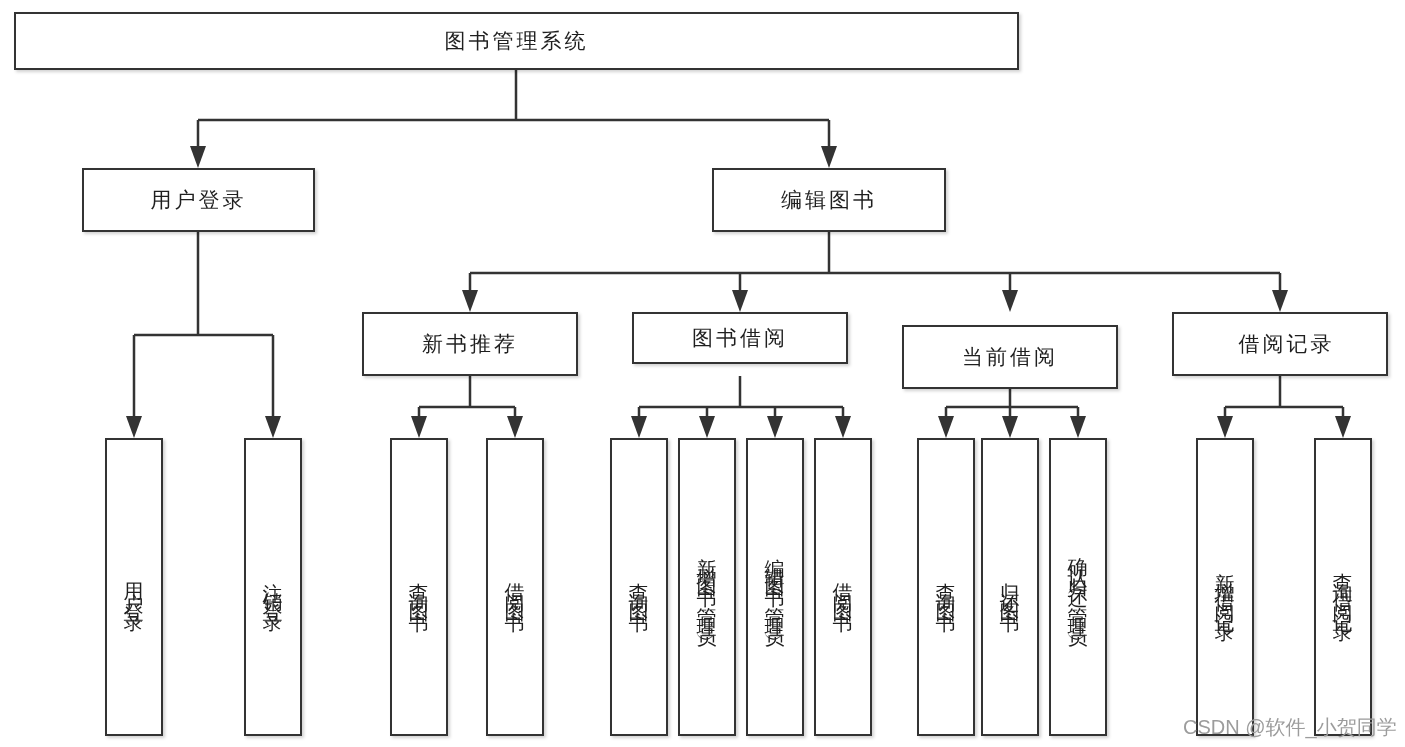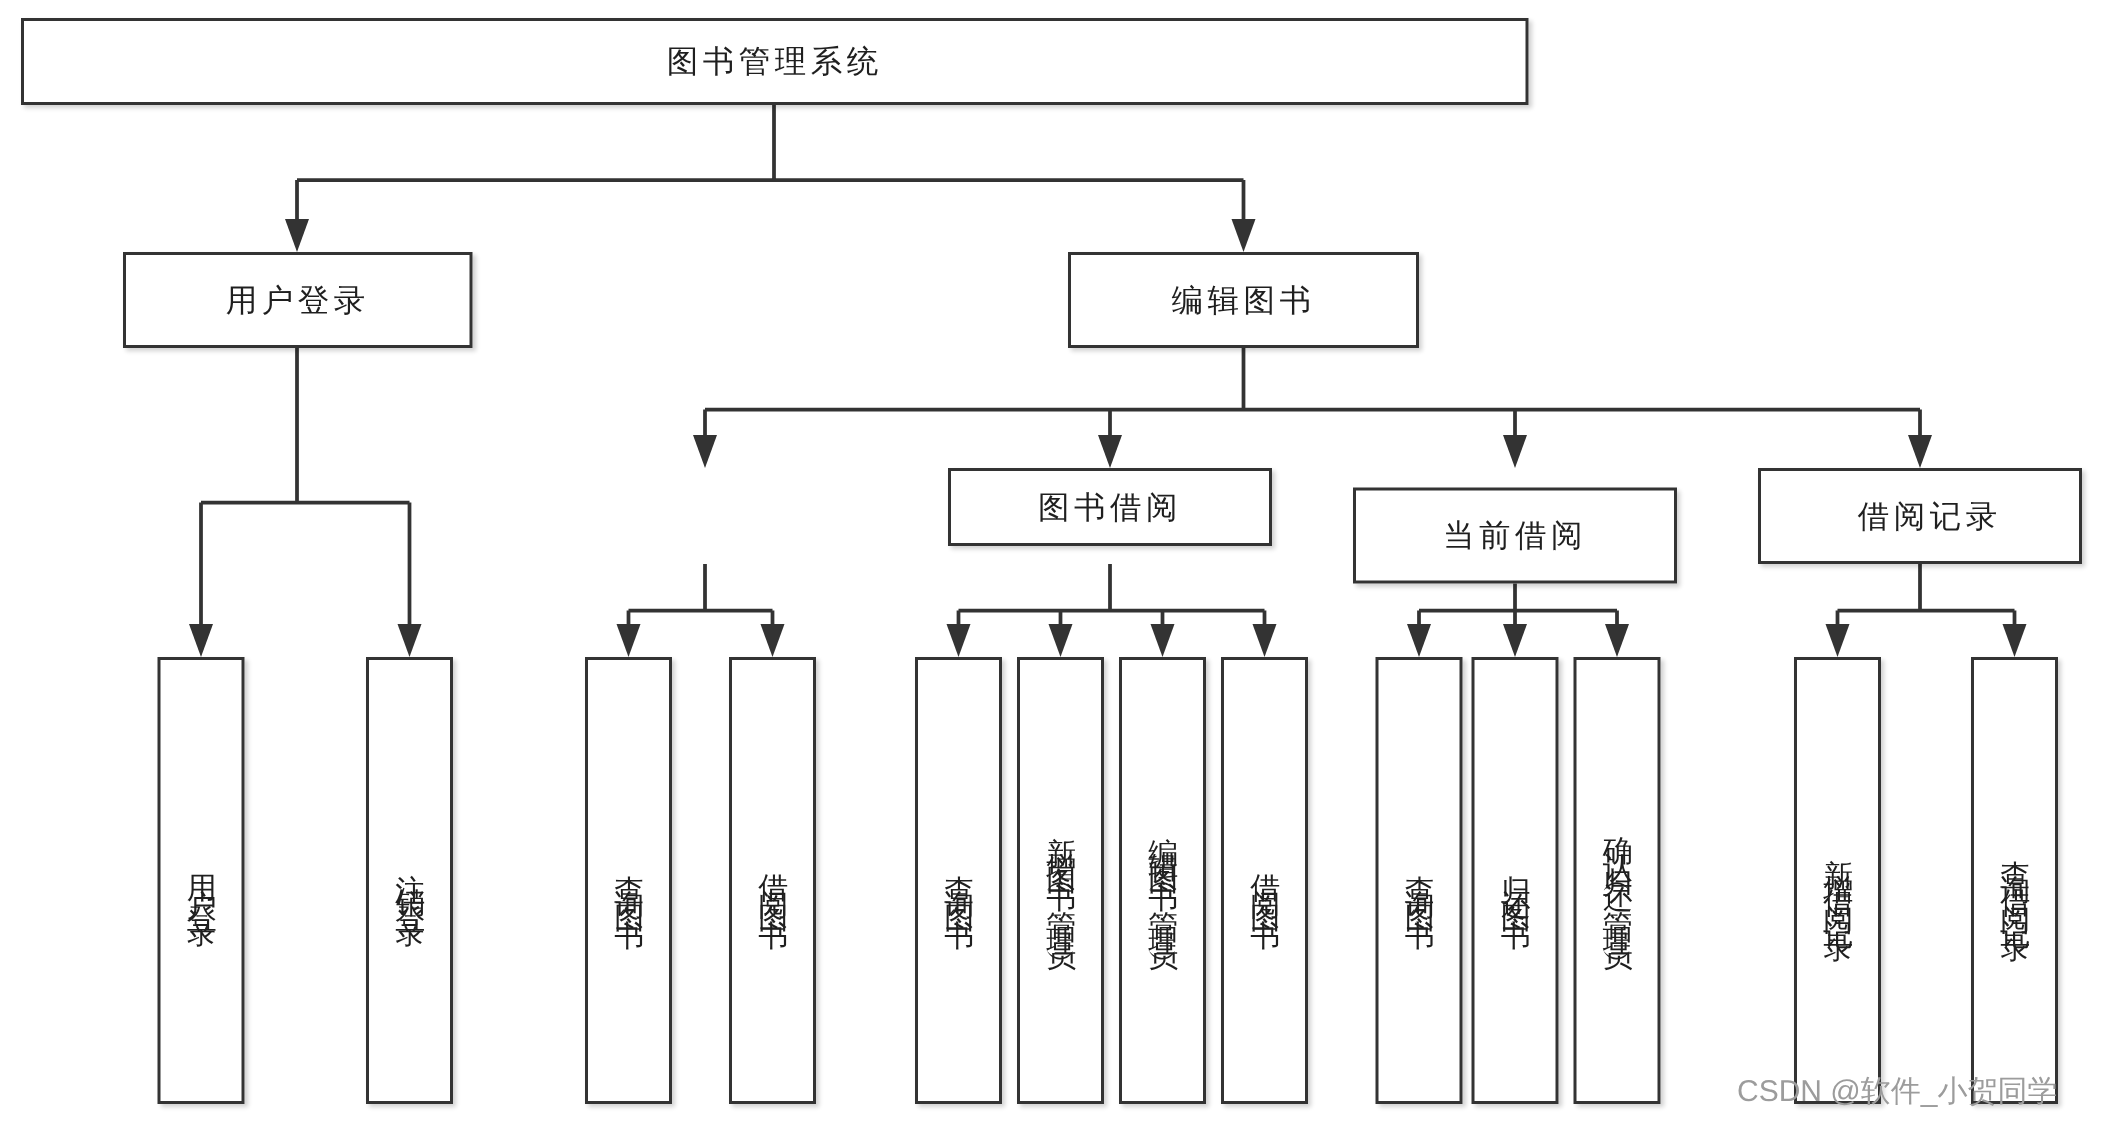--- a/index.html
+++ b/index.html
@@ -59,21 +59,21 @@
   .vnode .vtext {
     writing-mode: vertical-rl;
     text-orientation: mixed;
     letter-spacing: 10px;
     line-height: 1;
     max-height: 288px;
   }
 
   .watermark {
     position: absolute;
-    left: 1158px;
+    left: 1183px;
     top: 714px;
     font-size: 20px;
     color: var(--watermark);
     white-space: nowrap;
     z-index: 5;
   }
 </style>
 </head>
 <body>
 
@@ -127,20 +127,21 @@
       <polygon points="1217,416 1233,416 1225,438"></polygon>
       <polygon points="1335,416 1351,416 1343,438"></polygon>
     </g>
   </svg>
 
   <div class="node hnode" style="left:14px; top:12px; width:1005px; height:58px;">图书管理系统</div>
 
   <div class="node hnode" style="left:82px; top:168px; width:233px; height:64px;">用户登录</div>
   <div class="node hnode" style="left:712px; top:168px; width:234px; height:64px;">编辑图书</div>
 
+  <div class="node hnode" style="left:362px; top:312px; width:216px; height:64px;">新书推荐</div>
   <div class="node hnode" style="left:632px; top:312px; width:216px; height:52px;">图书借阅</div>
   <div class="node hnode" style="left:902px; top:312px; width:216px; height:64px;margin-top:13px;">当前借阅</div>
   <div class="node hnode" style="left:1172px; top:312px; width:216px; height:64px;padding-left:13px;">借阅记录</div>
 
   <div class="node vnode" style="left:105px; top:438px; width:58px; height:298px;">
     <span class="vtext">用户登录</span>
   </div>
   <div class="node vnode" style="left:244px; top:438px; width:58px; height:298px;">
     <span class="vtext">注销登录</span>
   </div>

